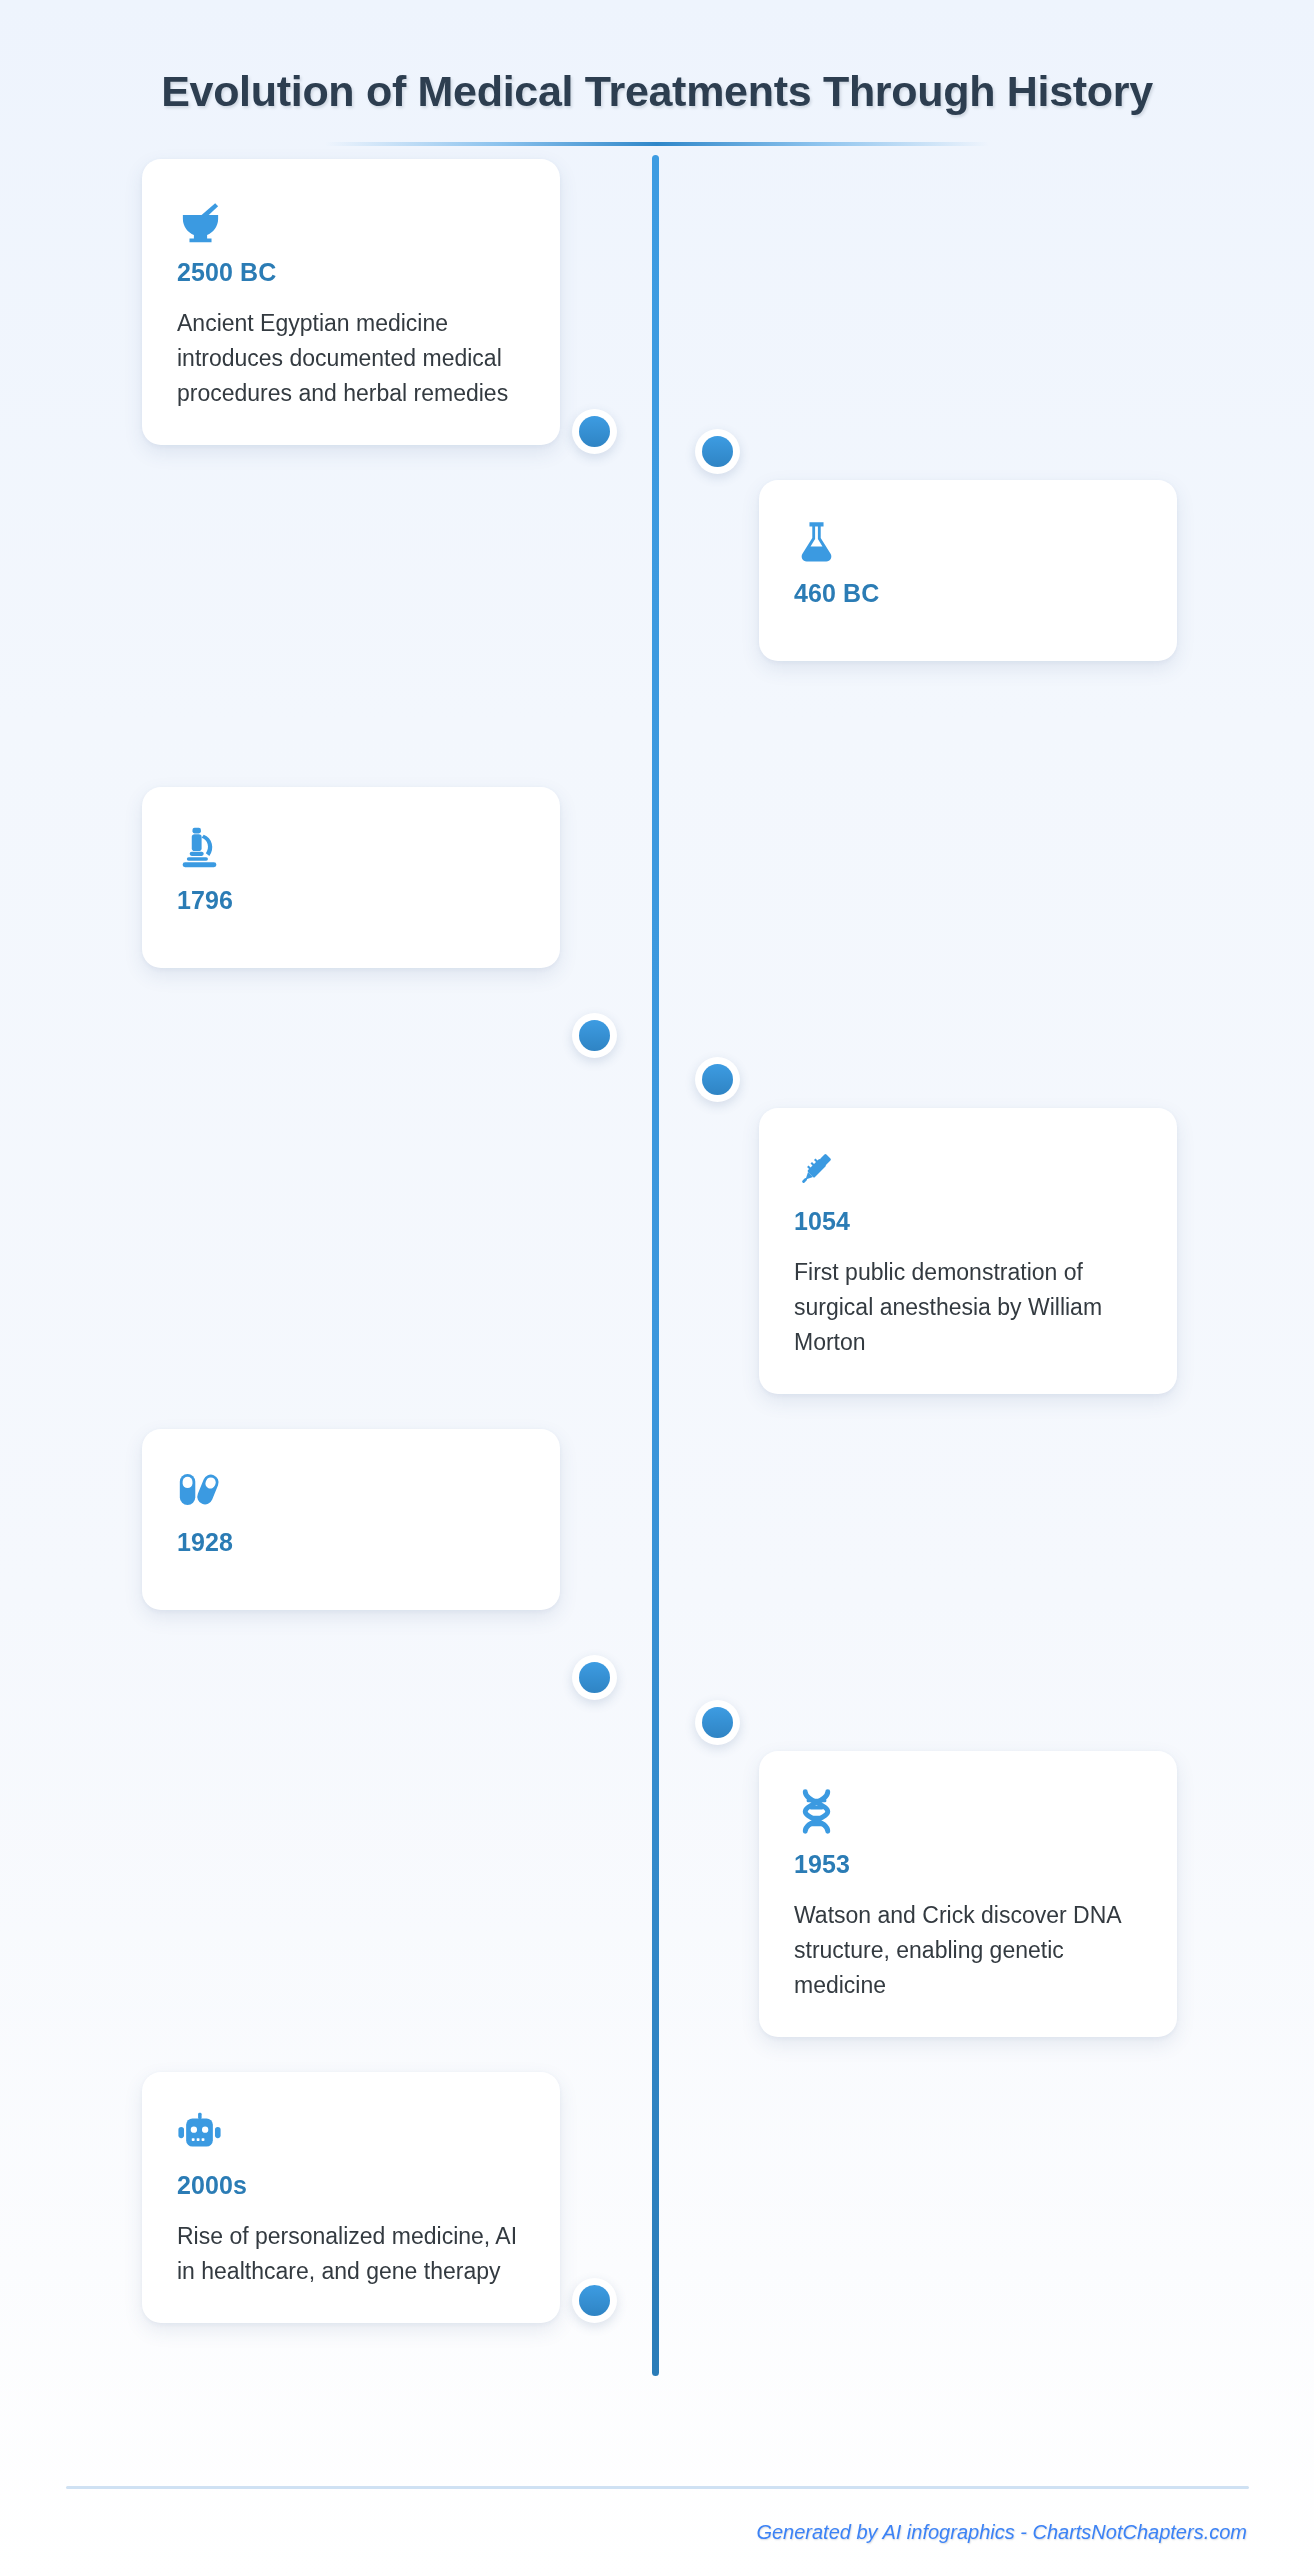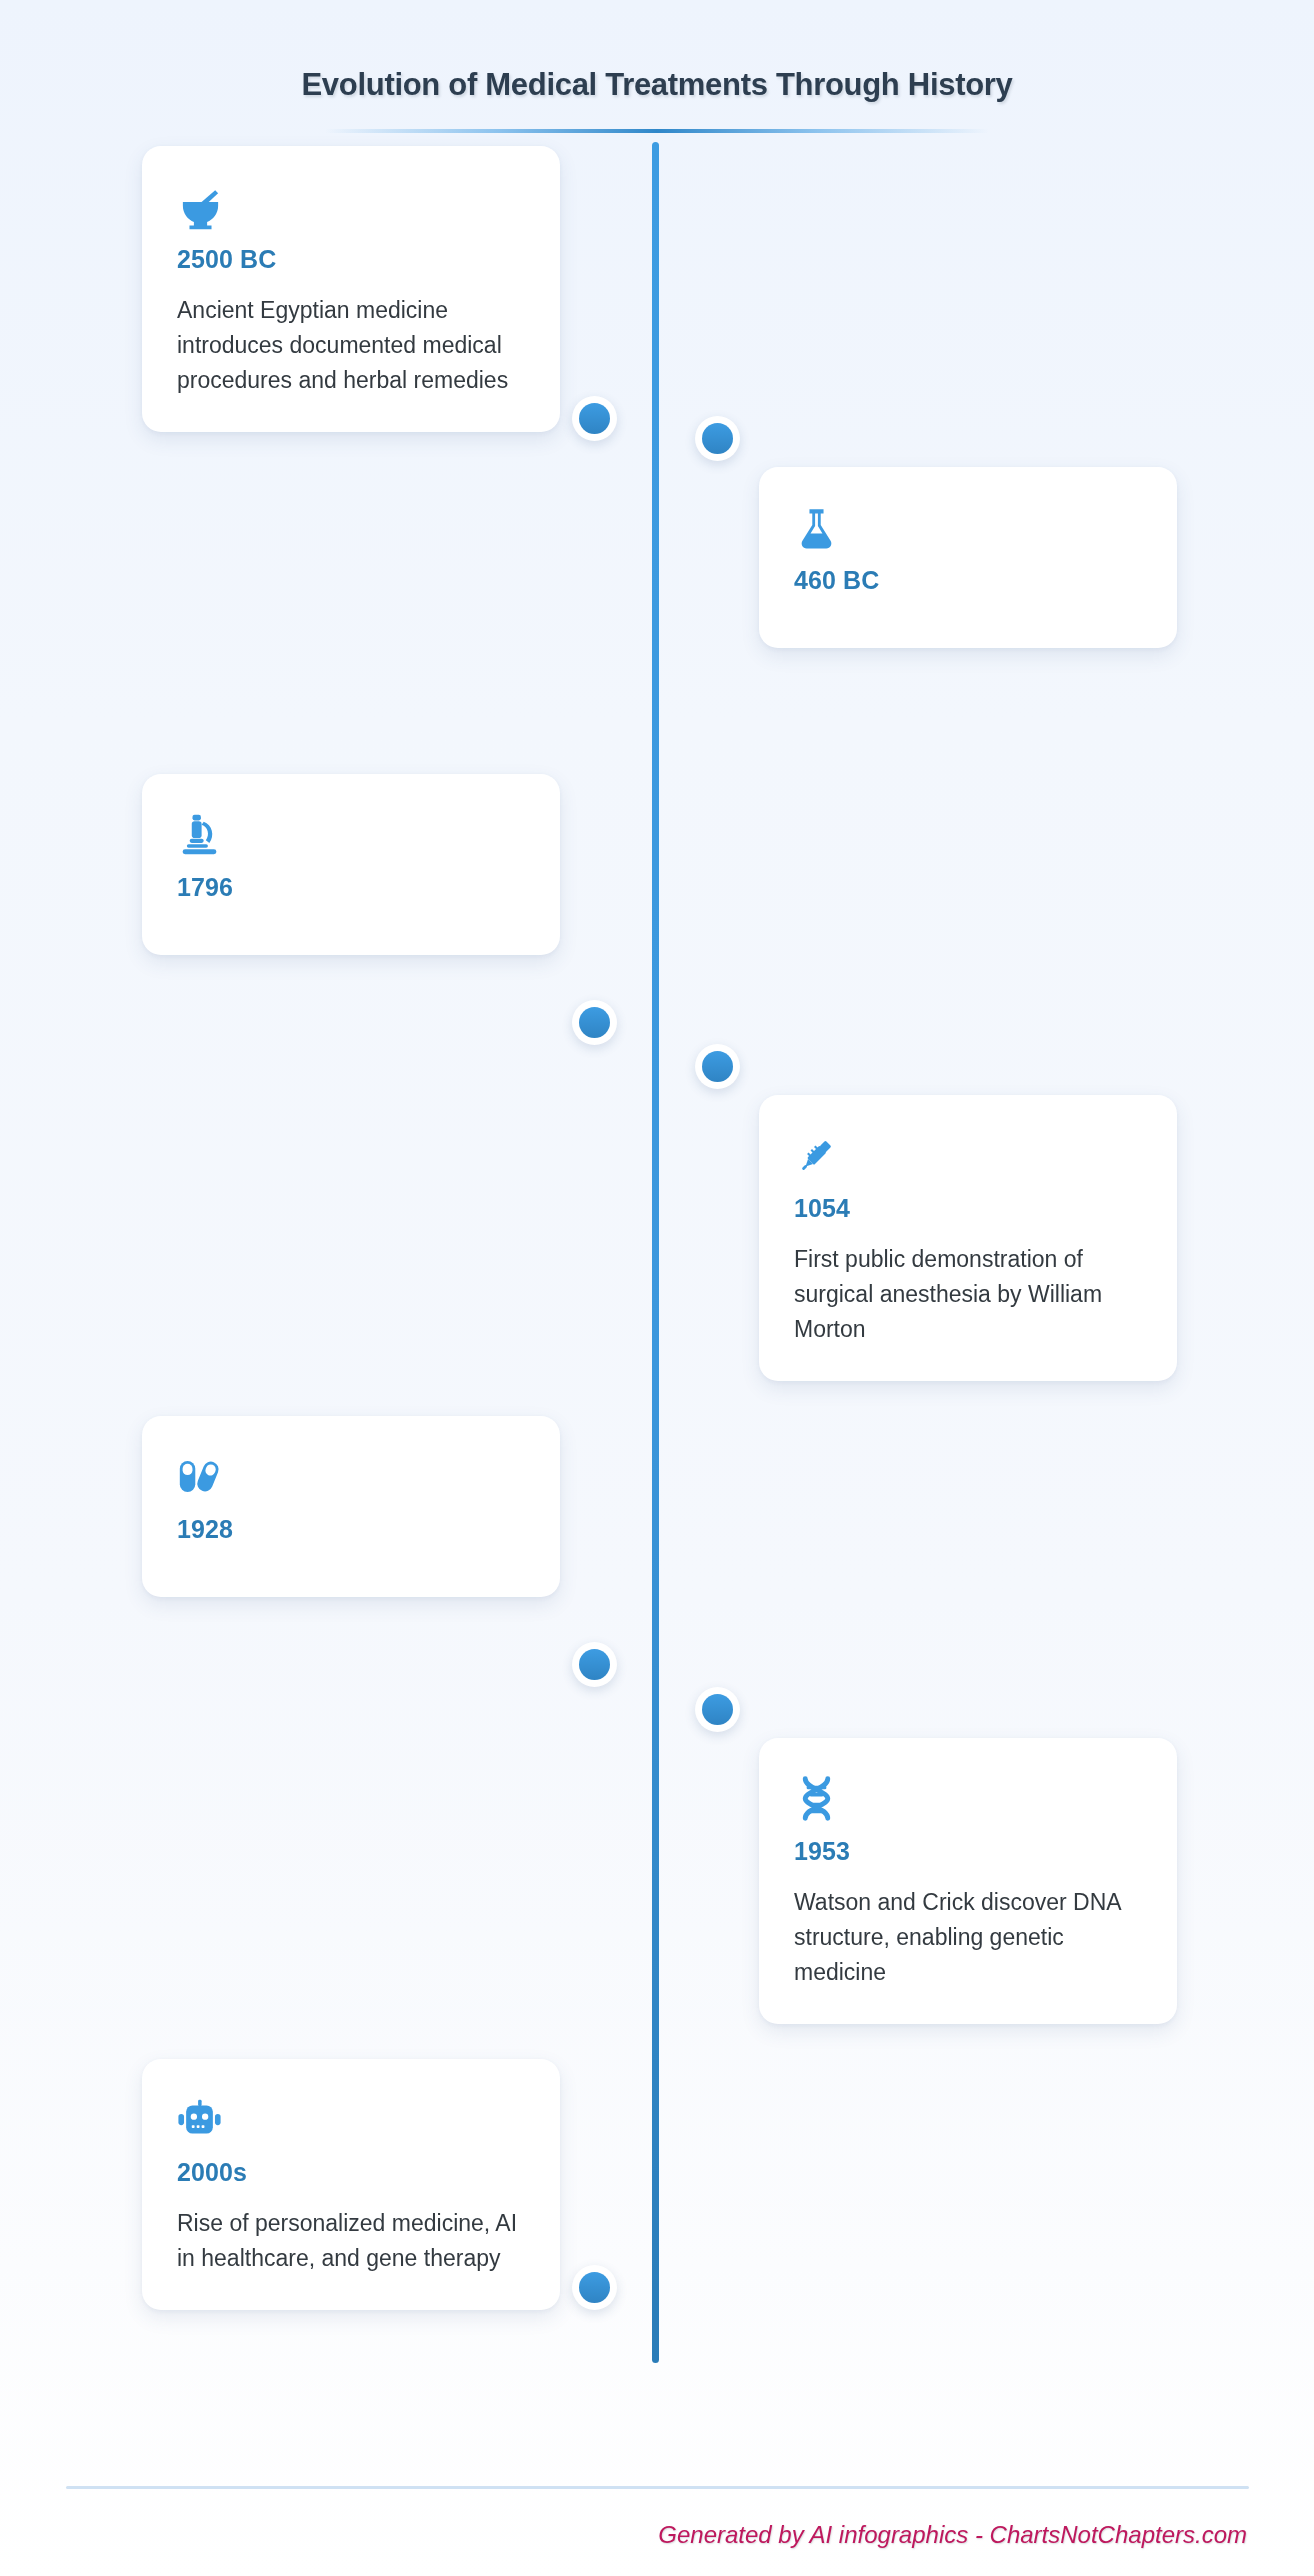--- a/index.html
+++ b/index.html
@@ -6,21 +6,21 @@
   html, body { width:1314px; height:2576px; }
   body {
     font-family:"Liberation Sans", sans-serif;
     background:linear-gradient(180deg,#eef4fd 0%, #f3f7fd 28%, #f5f8fd 62%, #fbfcfe 88%, #ffffff 100%);
     position:relative; overflow:hidden;
   }
 
   
   .header { padding-top:67px; text-align:center; position:relative; }
   .page-title {
-    font-size:31px; font-weight:bold; color:#2d3e50;
+    font-size:43px; font-weight:bold; color:#2d3e50;
     letter-spacing:-0.3px;
     text-shadow:1.5px 2.2px 2.9px rgba(45,62,80,0.16);
   }
   .title-rule {
     margin:26px auto 0; width:664px; height:3.7px; border-radius:2.2px;
     background:linear-gradient(90deg, rgba(59,154,225,0) 0%, rgba(59,154,225,0.55) 26%, #2f87c9 50%, rgba(59,154,225,0.55) 74%, rgba(59,154,225,0) 100%);
   }
 
   
   .timeline { position:relative; width:1046px; height:2234px; }
@@ -66,21 +66,21 @@
   .node.right-side { left:695px; }
 
   
   .footer { position:absolute; left:0; bottom:0; width:1314px; height:110px; }
   .footer-rule {
     position:absolute; left:66px; top:20.4px; width:1183px; height:2.2px;
     background:#cfe1f3; border-radius:1.5px;
   }
   .footer-note {
     position:absolute; right:67px; top:55px;
-    font-size:24px; font-style:italic; color:#be185d;
+    font-size:20px; font-style:italic; color:#3b82f6;
     text-shadow:0.7px 0.7px 1.5px rgba(90,100,115,0.25);
   }
 </style>
 </head>
 <body>
 
 <div class="header">
   <div class="page-title">Evolution of Medical Treatments Through History</div>
   <div class="title-rule"></div>
 </div>

